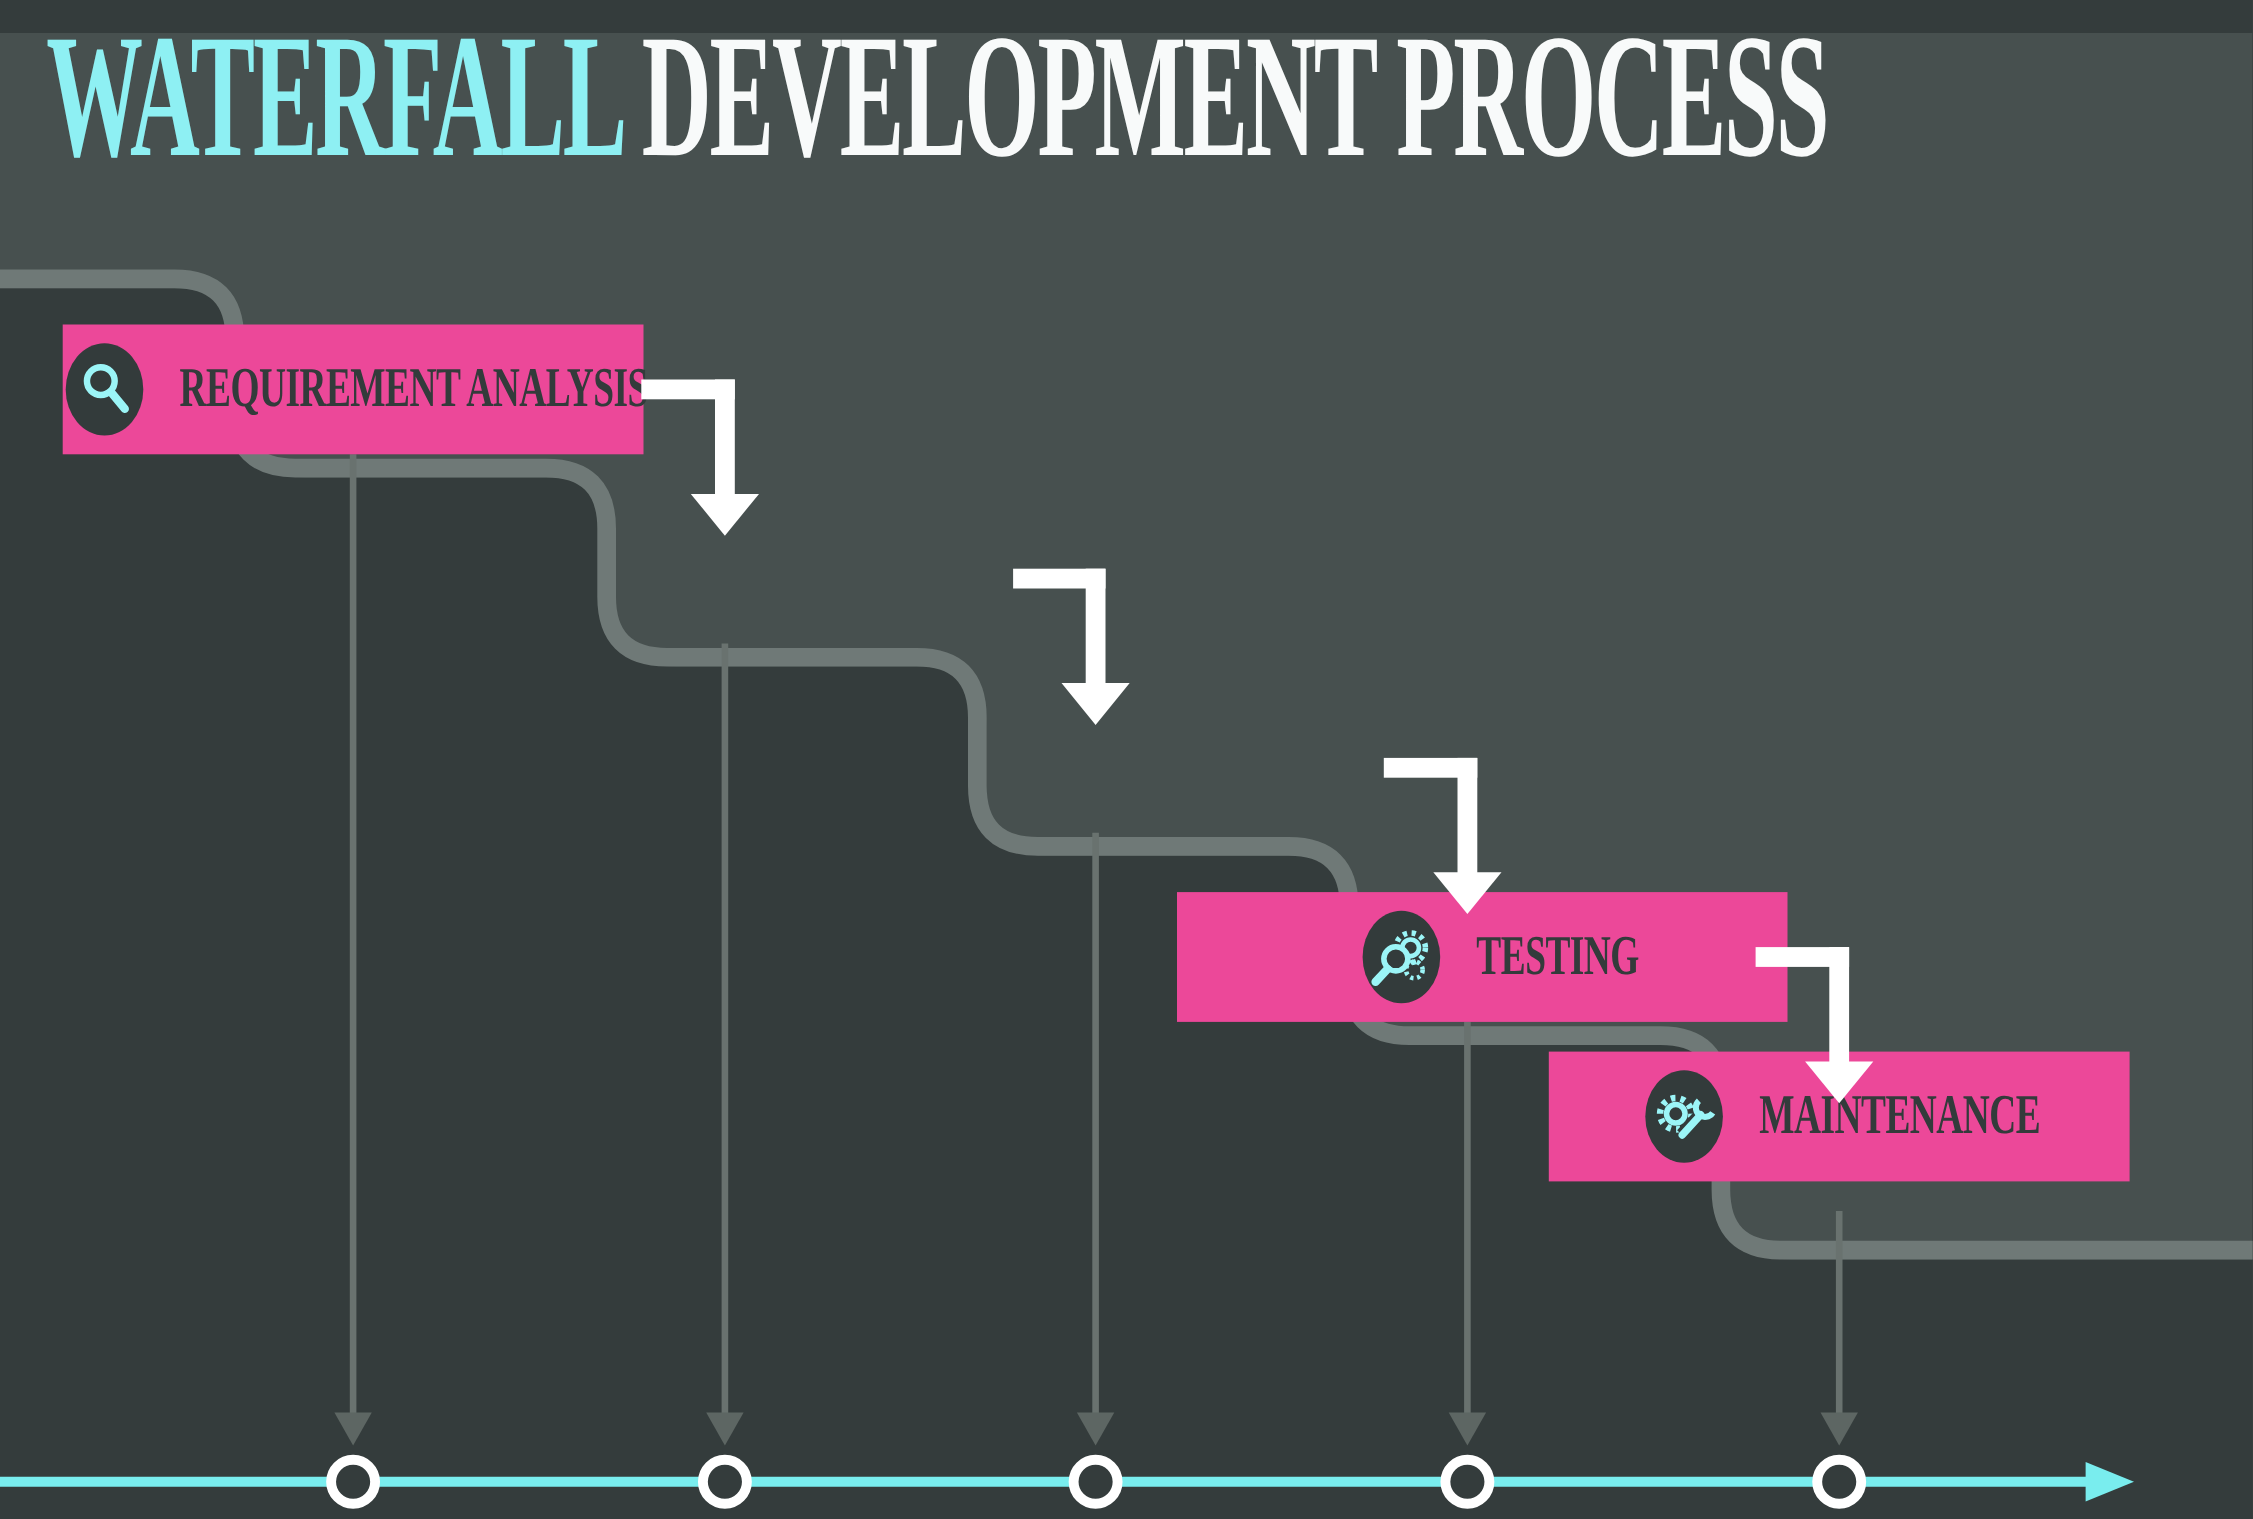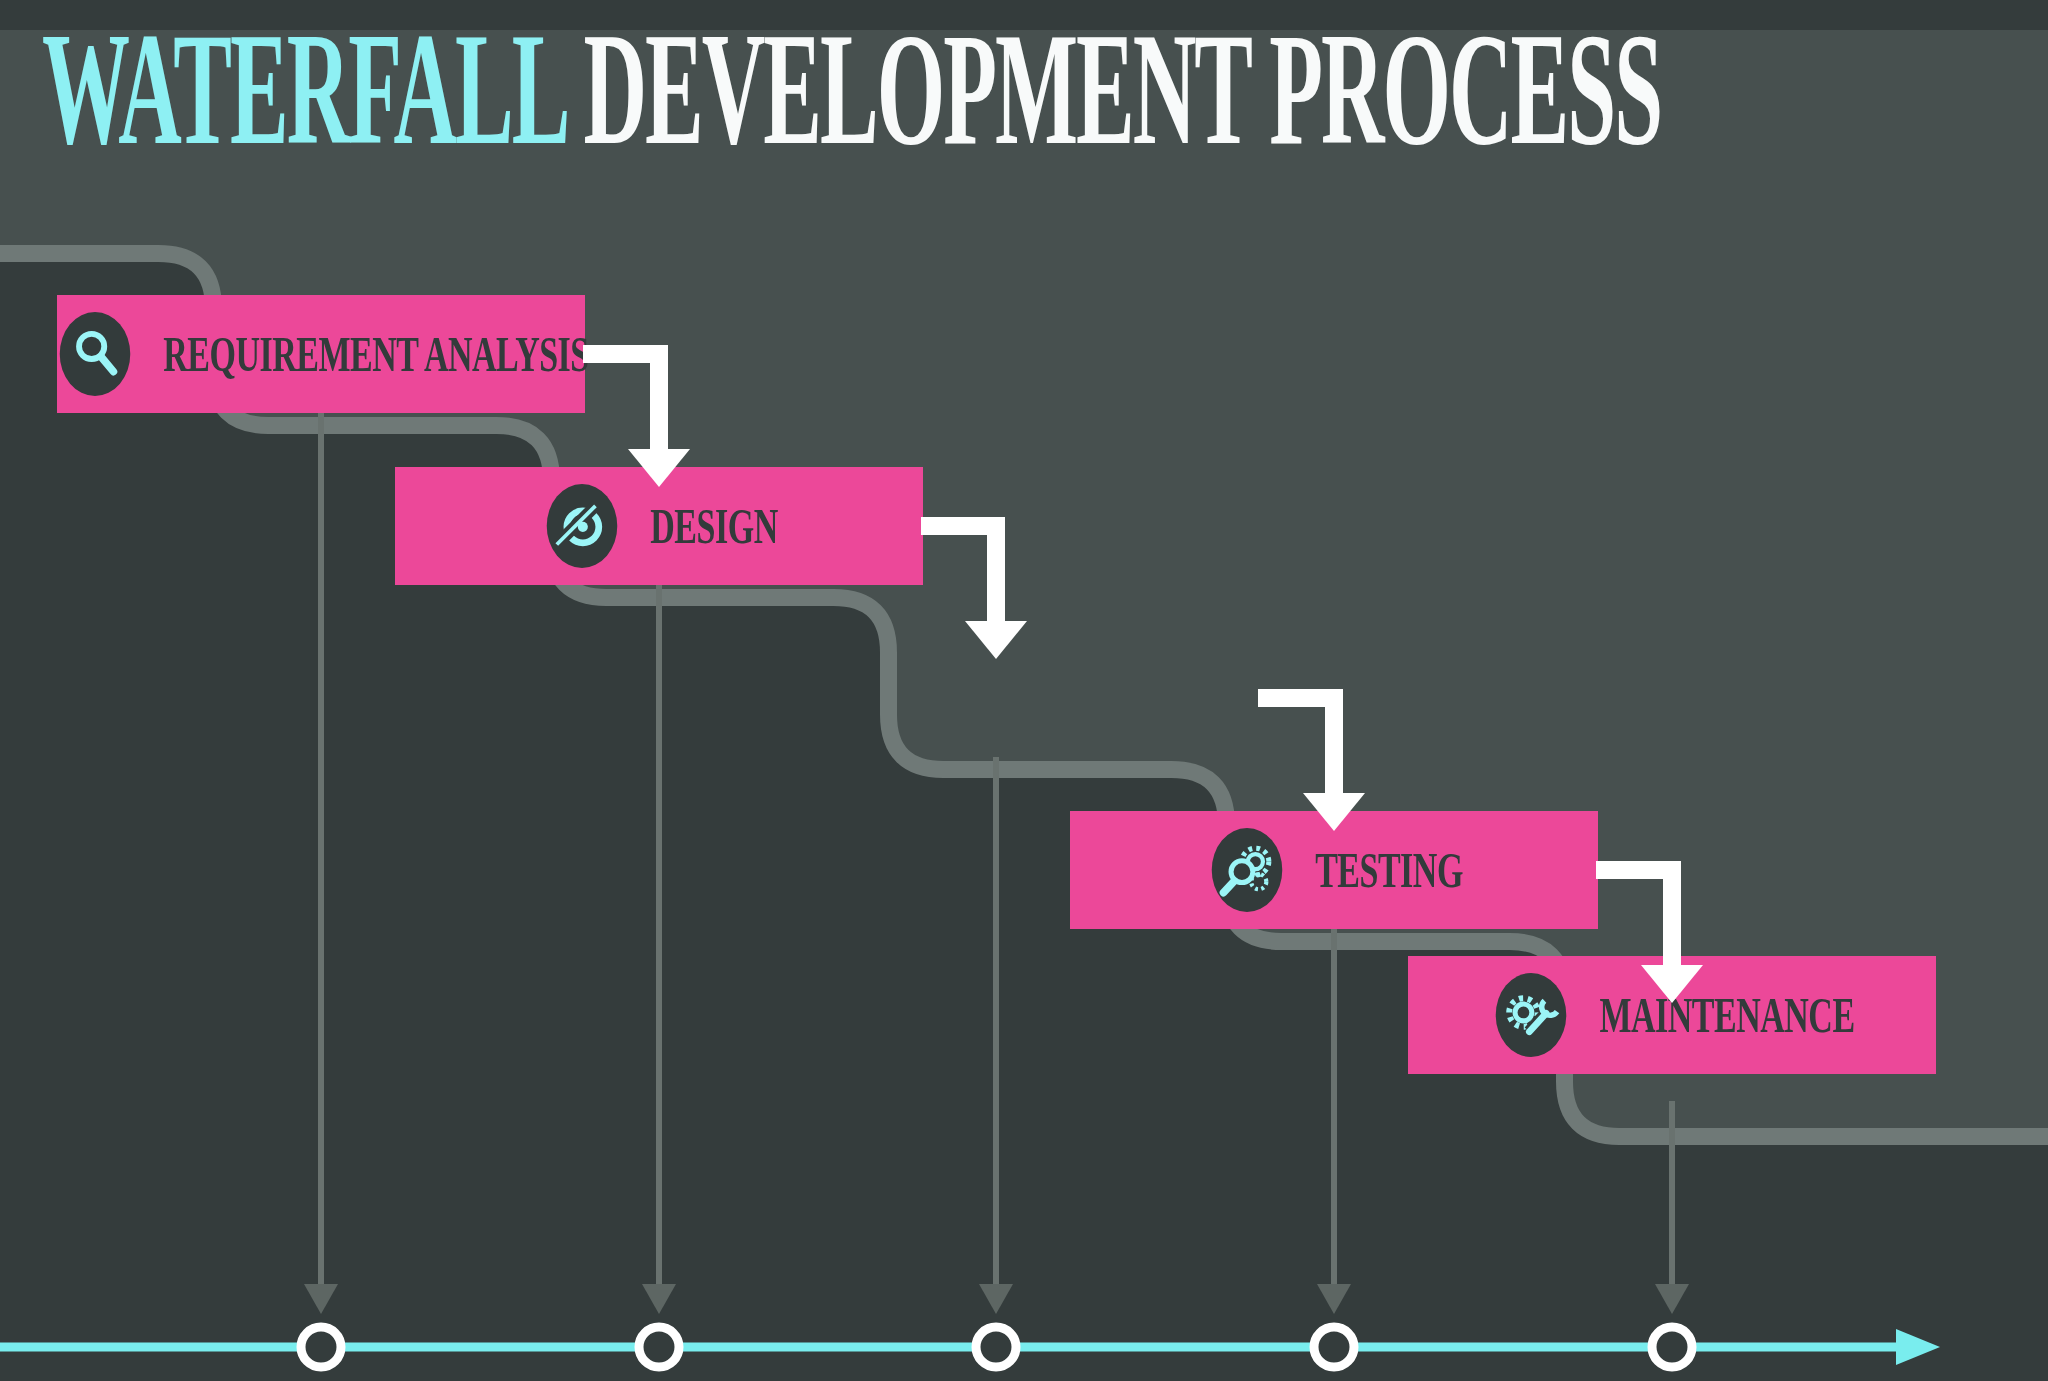--- a/index.html
+++ b/index.html
@@ -25,21 +25,21 @@
     position:absolute;left:42px;top:10px;z-index:4;
     font-size:88px;font-weight:bold;letter-spacing:-2px;line-height:1;
     transform:scaleY(1.82);transform-origin:top left;white-space:nowrap;
   }
   #title .hl{color:#8EF0F3;}
   #title .rest{color:#F8FAFA;}
   
   #stage-0{left:57px;top:295px;}
   #stage-1{left:395px;top:467px;}
   #stage-2{left:732px;top:639px;}
-  #stage-3{left:1070px;top:811px;}
+  #stage-3{left:1070px;top:811px;padding-left:27px;}
   #stage-4{left:1408px;top:956px;}
 </style>
 </head>
 <body>
 
 <div id="canvas">
 
   <svg id="base-layer" viewBox="0 0 2048 1381" xmlns="http://www.w3.org/2000/svg">
 
     <rect x="0" y="0" width="2048" height="30" fill="#343C3C"></rect>
@@ -95,30 +95,20 @@
 
   <div class="stage-box" id="stage-0">
     <svg class="stage-icon" width="84" height="100" viewBox="-50 -59 100 118">
       <ellipse cx="0" cy="0" rx="42" ry="50" fill="#333B3B"></ellipse>
       <circle cx="-4" cy="-9" r="15" fill="none" stroke="#9BF5F7" stroke-width="7"></circle>
       <line x1="7" y1="3" x2="22" y2="21" stroke="#9BF5F7" stroke-width="9" stroke-linecap="round"></line>
     </svg>
     <span class="stage-label">REQUIREMENT ANALYSIS</span>
   </div>
 
-  <div class="stage-box" id="stage-1">
-    <svg class="stage-icon" width="84" height="100" viewBox="-50 -59 100 118">
-      <ellipse cx="0" cy="0" rx="42" ry="50" fill="#333B3B"></ellipse>
-      <circle cx="1" cy="1" r="19" fill="none" stroke="#9BF5F7" stroke-width="8"></circle>
-      <line x1="-30" y1="22" x2="16" y2="-24" stroke="#333B3B" stroke-width="14"></line>
-      <line x1="-30" y1="22" x2="16" y2="-24" stroke="#9BF5F7" stroke-width="4.5"></line>
-      <circle cx="1" cy="1" r="6" fill="#9BF5F7"></circle>
-    </svg>
-    <span class="stage-label">DESIGN</span>
-  </div>
 
 
   <div class="stage-box" id="stage-3">
     <svg class="stage-icon" width="84" height="100" viewBox="-50 -59 100 118">
       <ellipse cx="0" cy="0" rx="42" ry="50" fill="#333B3B"></ellipse>
       <circle cx="10" cy="-10" r="16" fill="none" stroke="#9BF5F7" stroke-width="6" stroke-dasharray="4.5 5"></circle>
       <circle cx="10" cy="-10" r="9" fill="none" stroke="#9BF5F7" stroke-width="5"></circle>
       <circle cx="14" cy="14" r="9" fill="none" stroke="#9BF5F7" stroke-width="5" stroke-dasharray="3.5 4"></circle>
       <circle cx="-6" cy="2" r="14" fill="#333B3B"></circle>
       <circle cx="-6" cy="2" r="13" fill="none" stroke="#9BF5F7" stroke-width="6"></circle>

